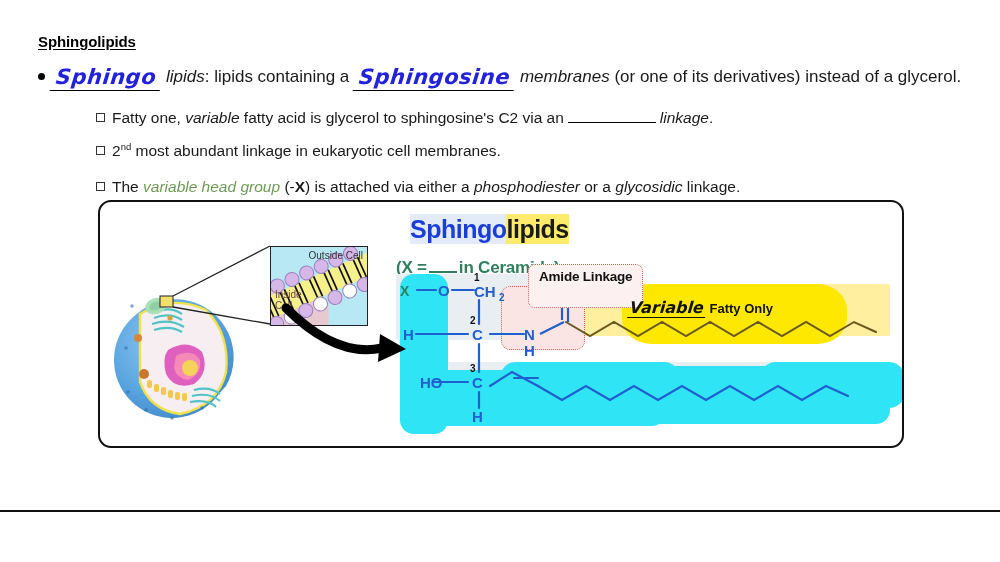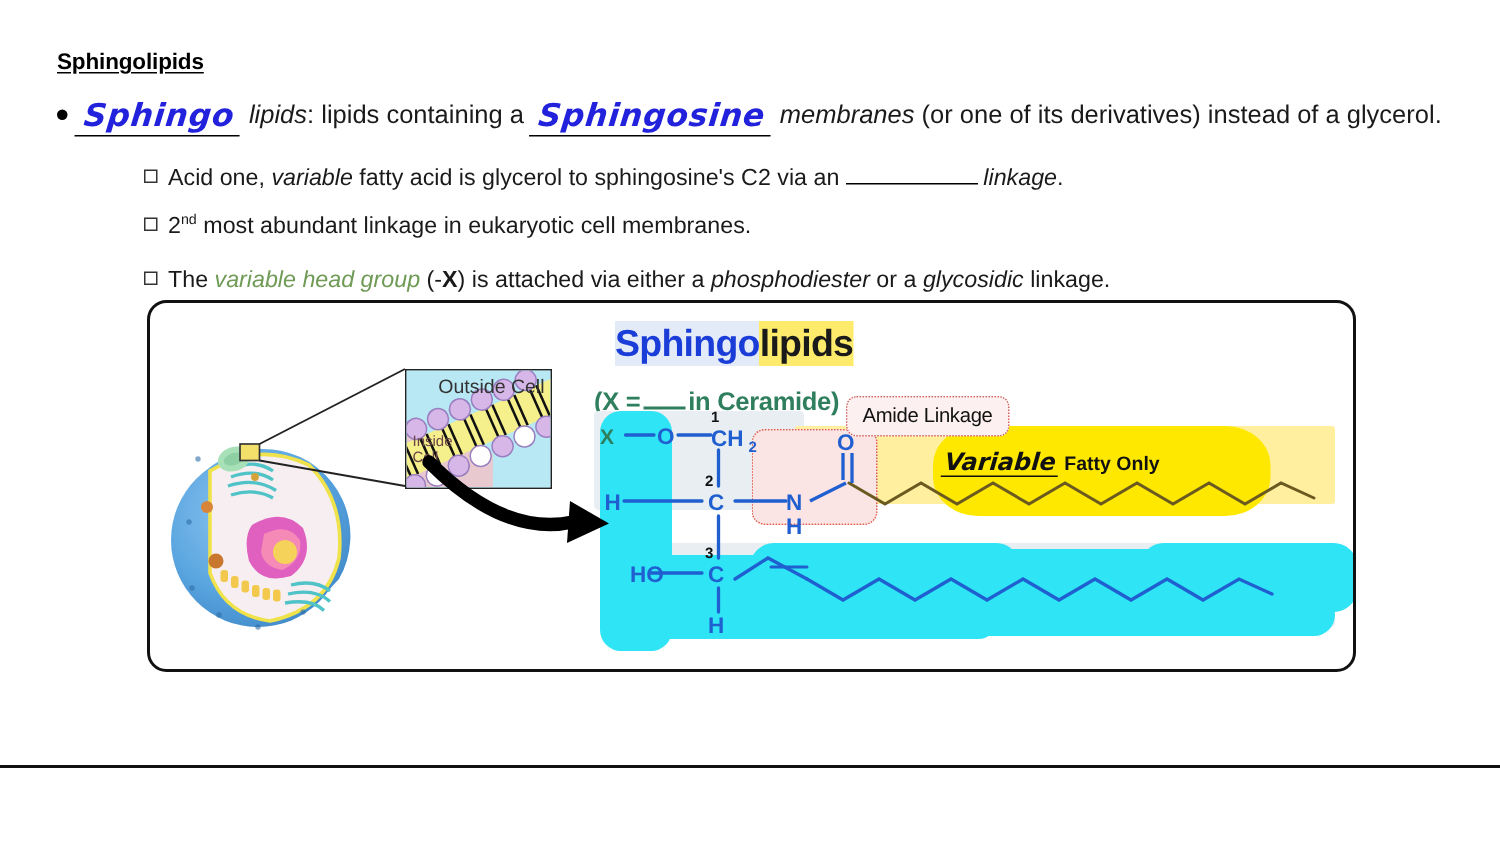--- a/index.html
+++ b/index.html
@@ -87,32 +87,31 @@
     position:absolute;left:160px;top:4px;width:96px;height:78px;
     border:1.5px solid #222;overflow:hidden;background:#bfe9f2;
   }
   .inset-out{position:absolute;left:0;top:0;right:0;height:100%;background:#b7e8f3;}
   .inset-in{
     position:absolute;left:0;bottom:0;width:60%;height:52%;
     background:#e8c9cf;
     clip-path:polygon(0 0,100% 45%,100% 100%,0 100%);
   }
   .lbl-out{
-    position:absolute;right:4px;top:3px;font-size:13px;color:#333;
+    position:absolute;right:4px;top:3px;font-size:10px;color:#333;
     font-family:"Liberation Sans",sans-serif;
   }
   .lbl-in{position:absolute;left:4px;bottom:14px;font-size:10px;color:#6b4448;line-height:1.05;}
 
   .amide-box{
     position:absolute;left:428px;top:62px;
     border:1.6px dotted #d2625f;border-radius:7px;
-    background:#fdf0f0;padding:4px 10px 6px 10px;
-    font-size:13.5px;font-weight:normal;color:#111;
+    background:#fdf0f0;padding:4px 10px 23px 10px;
+    font-size:13.5px;font-weight:bold;color:#111;
     letter-spacing:-0.2px;
-    margin-left:36px;
   }
 
   
   .hl{position:absolute;border-radius:9px;}
   .hl-yellow-pale{background:#ffef9e;}
   .hl-yellow{background:#ffe800;}
   .hl-cyan{background:#2fe4f5;}
   .hl-cyan-pale{background:#e8eef2;}
 
   .vfa{
@@ -144,21 +143,21 @@
 
   <div class="bullet1">
     <span class="dot"></span><span class="hand">Sphingo</span>
     <span class="it">lipids</span><span>: lipids containing a</span>
     <span class="hand">Sphingosine</span>
     <span class="it">membranes</span>
     <span>(or one of its derivatives) instead of a glycerol.</span>
   </div>
 
   <div class="sub sub2">
-    <span class="sq"></span><span>Acid one,</span>
+    <span class="sq"></span><span>Fatty one,</span>
     <span class="it">variable</span>
     <span>fatty acid is glycerol to sphingosine's C2 via an</span><span class="blank-line"></span><span class="it">linkage</span><span>.</span>
   </div>
 
   <div class="sub sub3">
     <span class="sq"></span><span>2</span><sup>nd</sup><span> most abundant linkage in eukaryotic cell membranes.</span>
   </div>
 
   <div class="sub sub4">
     <span class="sq"></span><span>The</span>

